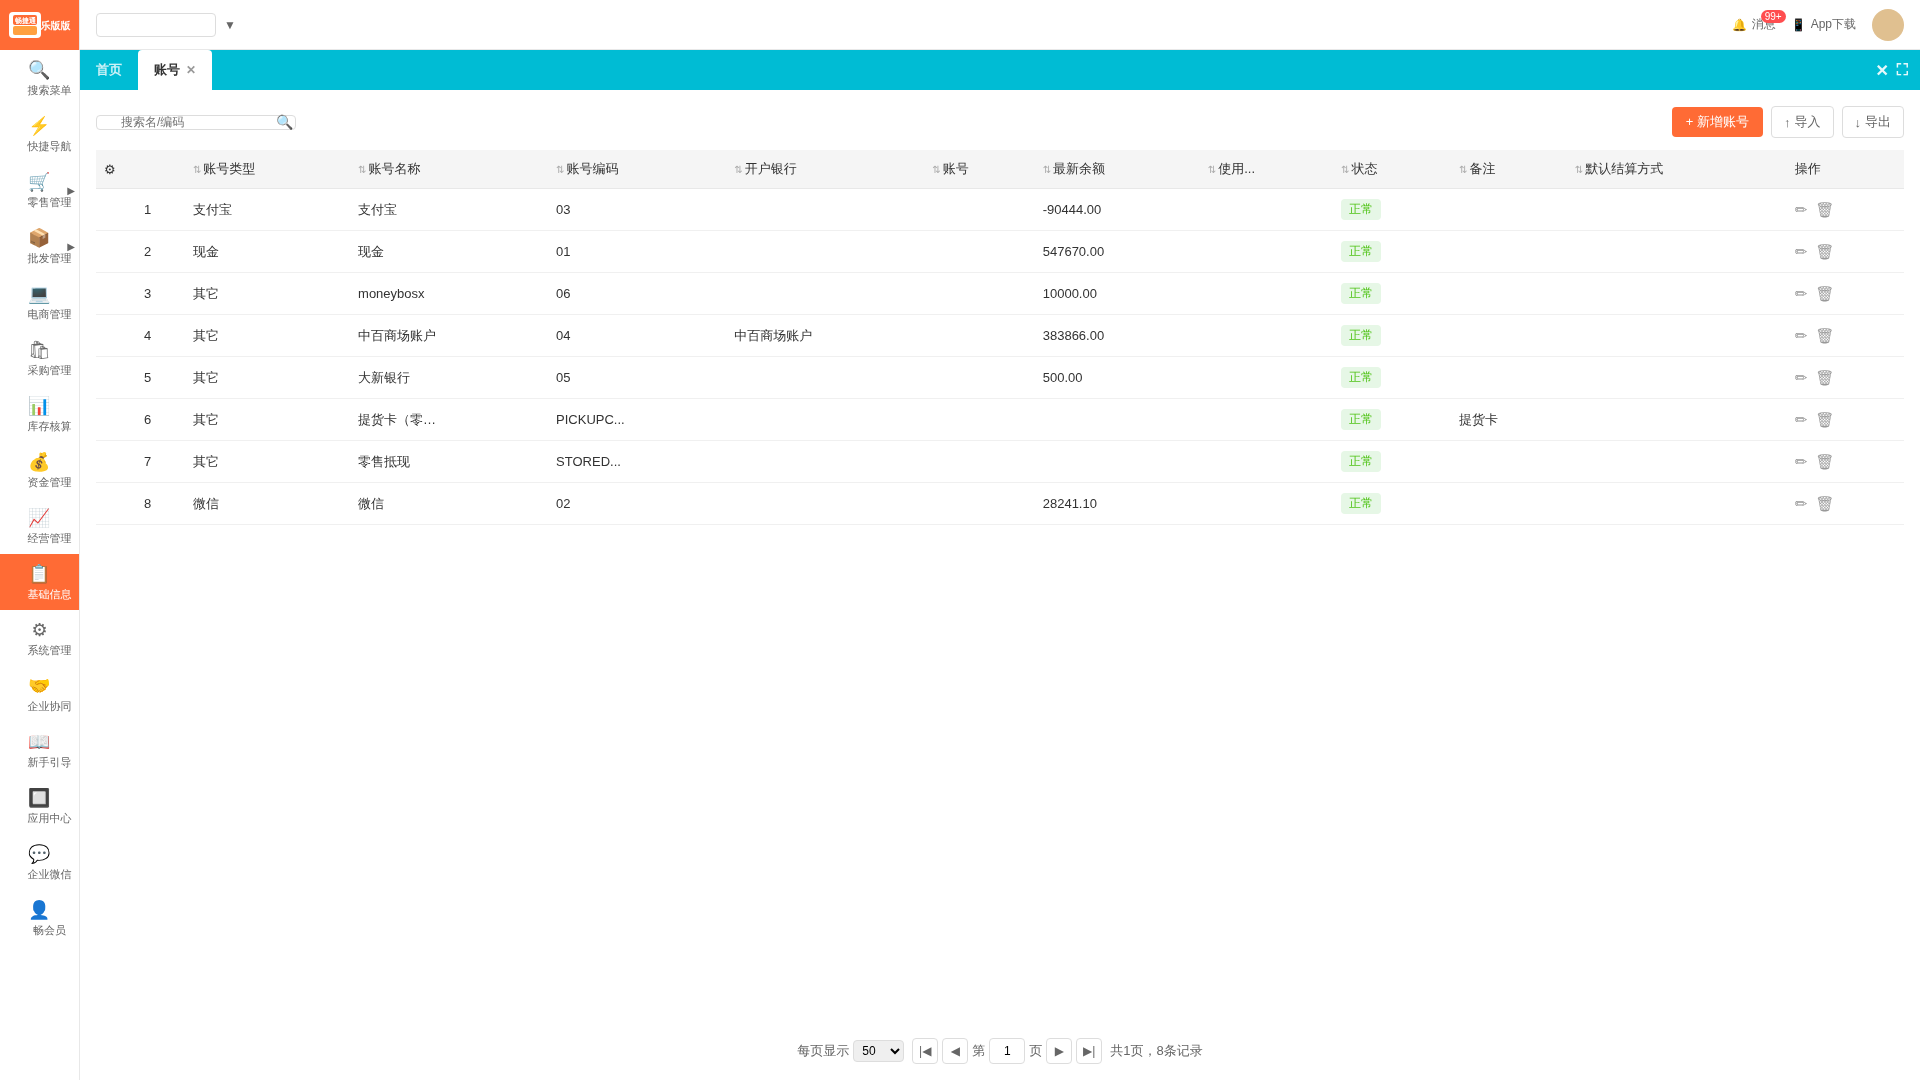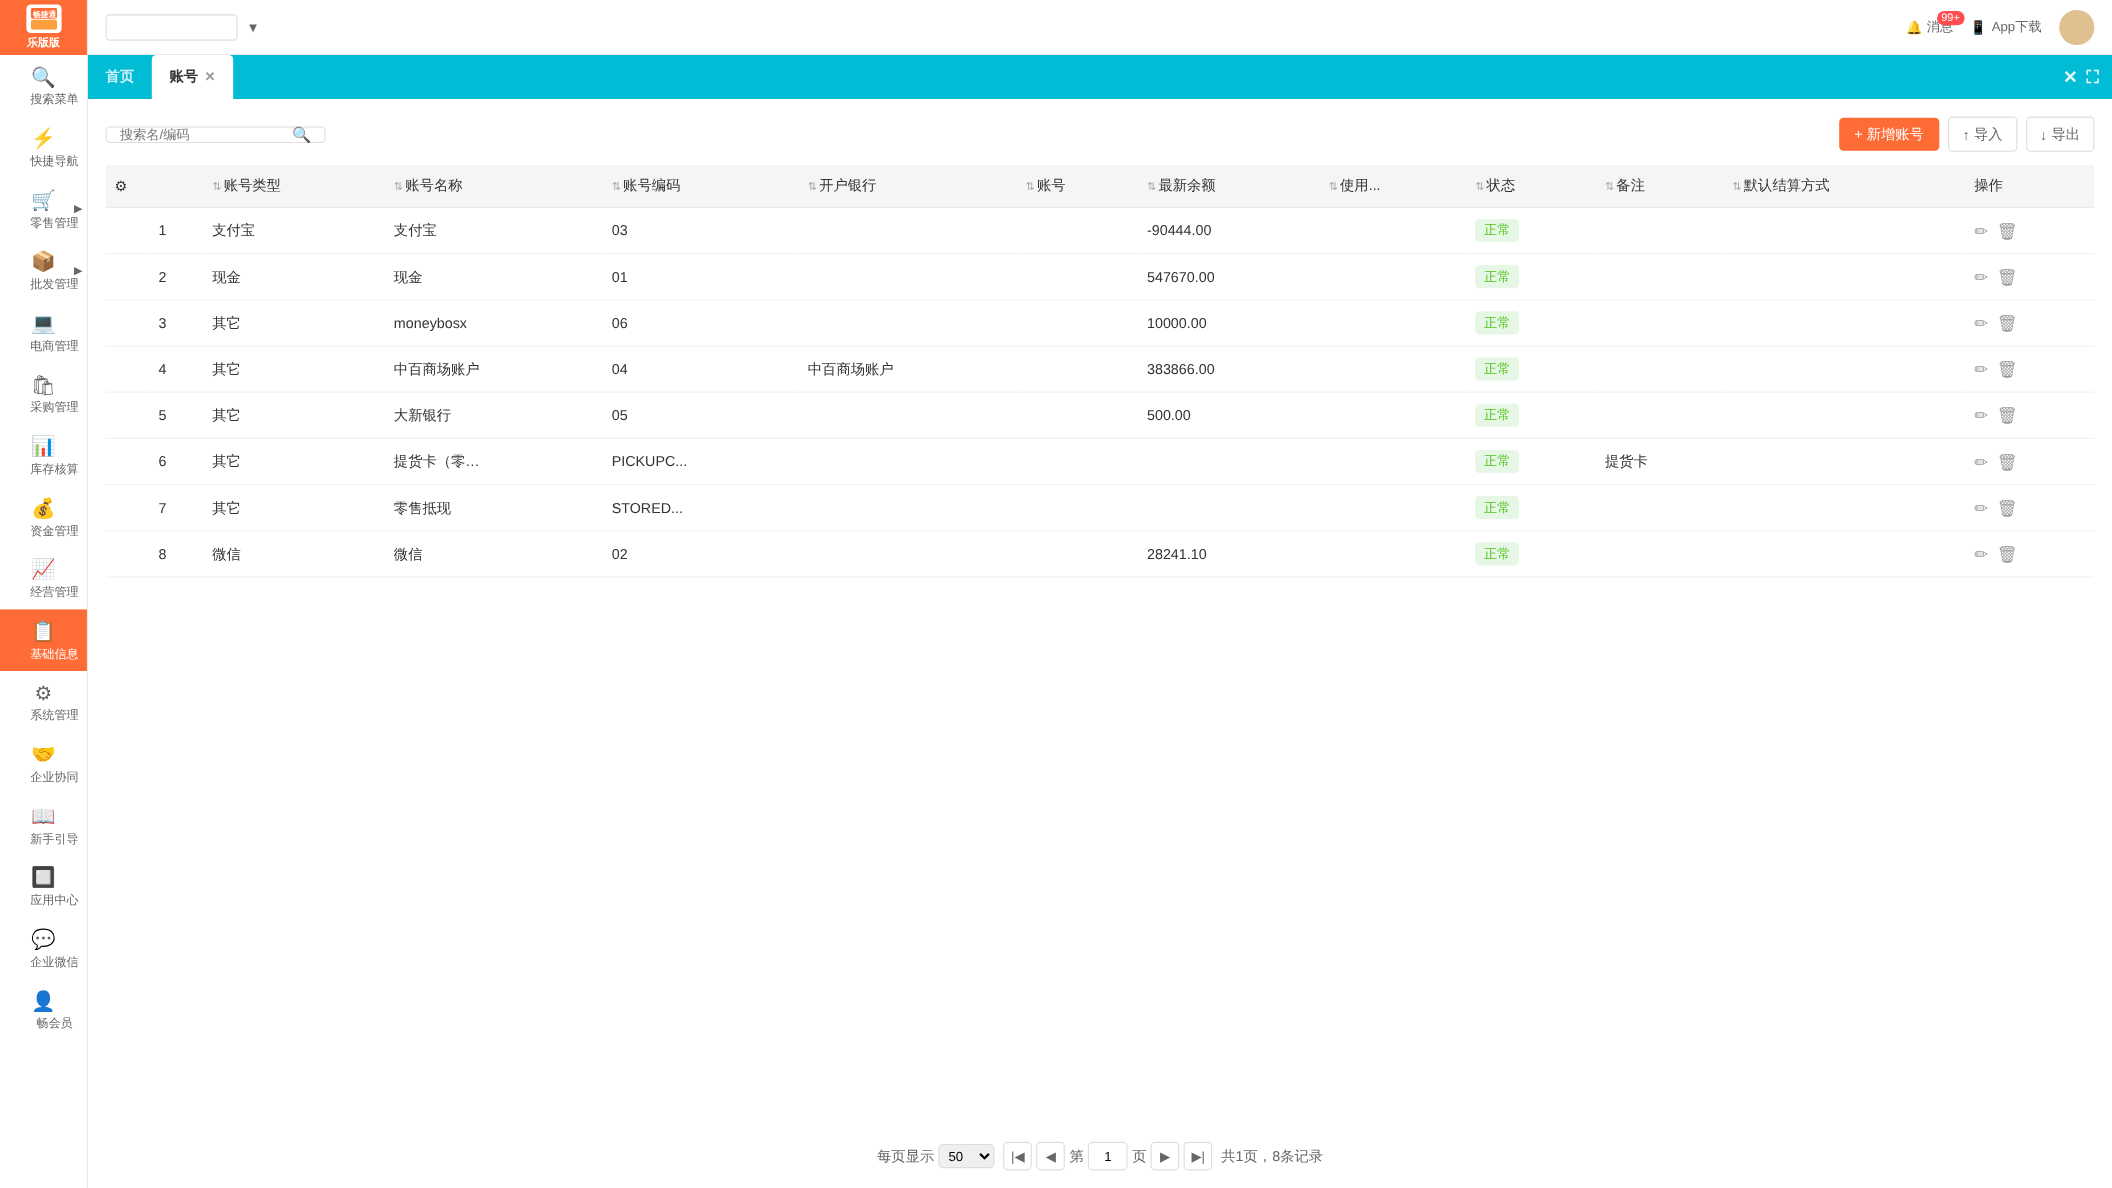--- a/index.html
+++ b/index.html
@@ -16,21 +16,20 @@
     }
     .sidebar-logo {
       background: #ff6b35;
       height: 50px;
       display: flex;
       align-items: center;
       justify-content: center;
       color: white;
       font-size: 11px;
       font-weight: bold;
-      flex-direction: column;
       padding: 4px;
     }
     .sidebar-logo .logo-icon {
       width: 32px;
       height: 26px;
       background: #fff;
       border-radius: 4px;
       display: flex;
       align-items: center;
       justify-content: center;
@@ -201,21 +200,21 @@
       display: flex;
       align-items: center;
       justify-content: space-between;
       margin-bottom: 12px;
     }
     .search-box {
       display: flex;
       align-items: center;
       border: 1px solid #ddd;
       border-radius: 4px;
-      padding: 0 12px;
+      padding: 0 24px;
       height: 15px;
       width: 200px;
     }
     .search-box input {
       border: none;
       outline: none;
       font-size: 12px;
       flex: 1;
       background: transparent;
     }

